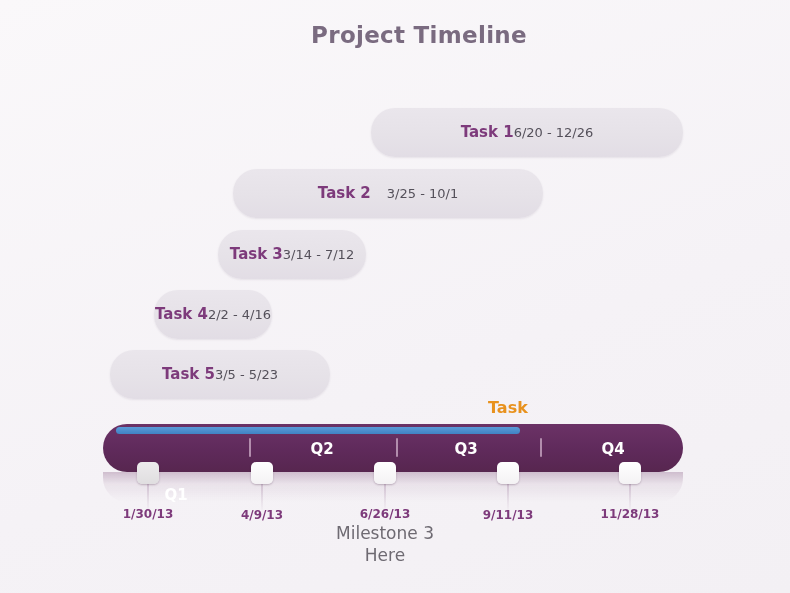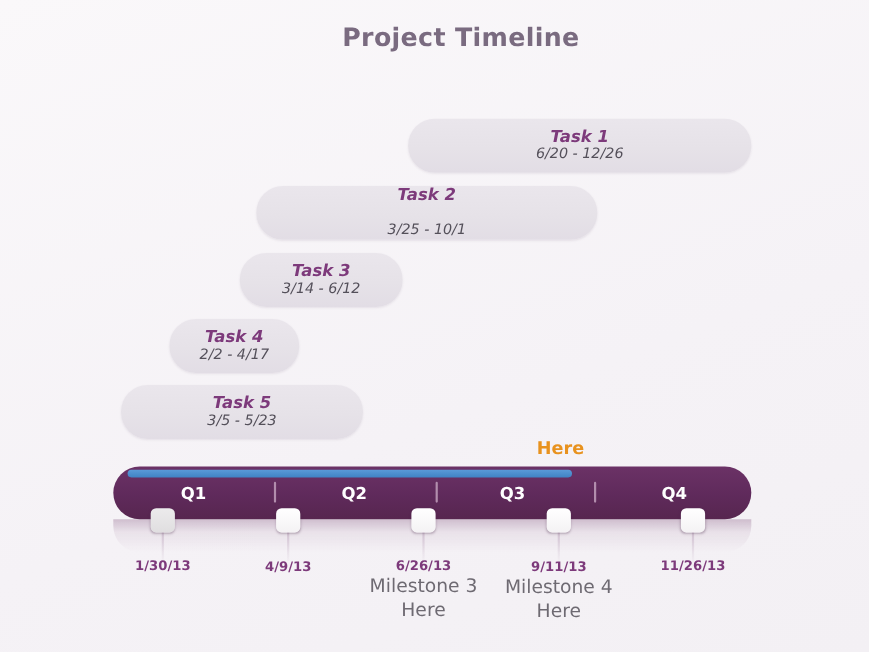--- a/index.html
+++ b/index.html
@@ -38,25 +38,23 @@
   }
 
   
   .task {
     position: absolute;
     height: 49px;
     border-radius: 24px;
     background: linear-gradient(180deg, #eae6ec 0%, #e6e2e8 55%, #e2dde5 100%);
     box-shadow: 0 1px 2px rgba(90,70,95,0.10);
     display: flex;
-    flex-direction: column;
     align-items: center;
     justify-content: center;
     box-sizing: border-box;
-    font-style: italic;
   }
   .task-name {
     font-size: 15px;
     font-weight: bold;
     color: #7d3a7b;
     line-height: 17px;
   }
   .task-dates {
     font-size: 13px;
     color: #54505a;
@@ -172,46 +170,46 @@
       <div class="task" style="left: 371px; top: 108px; width: 312px;">
         <div class="task-name">Task 1</div>
         <div class="task-dates">6/20 - 12/26</div>
       </div>
       <div class="task" style="left: 233px; top: 169px; width: 310px; gap: 16px;">
         <div class="task-name">Task 2</div>
         <div class="task-dates">3/25 - 10/1</div>
       </div>
       <div class="task" style="left: 218px; top: 230px; width: 148px;">
         <div class="task-name">Task 3</div>
-        <div class="task-dates">3/14 - 6/12</div>
+        <div class="task-dates">3/14 - 7/12</div>
       </div>
       <div class="task" style="left: 154px; top: 290px; width: 118px;">
         <div class="task-name">Task 4</div>
-        <div class="task-dates">2/2 - 4/17</div>
+        <div class="task-dates">2/2 - 4/16</div>
       </div>
       <div class="task" style="left: 110px; top: 350px; width: 220px;">
         <div class="task-name">Task 5</div>
         <div class="task-dates">3/5 - 5/23</div>
       </div>
     </div>
 
-  <div class="today-label" id="today-label" style="left: 488px; top: 398px;">Here</div>
+  <div class="today-label" id="today-label" style="left: 488px; top: 398px;">Task</div>
 
   <div class="qbar-reflection"></div>
 
   <div class="qbar-wrap">
     <div class="qbar"></div>
     <div class="qbar-progress" id="qbar-progress" style="width: 404px;"></div>
     <div id="qticks-layer">
         <div class="qtick" style="left: 146px;"></div>
         <div class="qtick" style="left: 293px;"></div>
         <div class="qtick" style="left: 437px;"></div>
       </div>
     <div id="qlabels-layer">
-        <div class="qlabel" style="left: 73px;">Q1</div>
+        <div class="qlabel" style="left: 73px; margin-top: 46px;">Q1</div>
         <div class="qlabel" style="left: 219px;">Q2</div>
         <div class="qlabel" style="left: 363px;">Q3</div>
         <div class="qlabel" style="left: 510px;">Q4</div>
       </div>
   </div>
 
   <div id="milestones-layer">
       <div class="ms-connector" style="left: 148px; top: 472px; height: 38px;"></div>
       <div class="ms-marker dim" style="left: 148px; top: 462px;"></div>
       <div class="ms-text" style="left: 148px; top: 507px; width: 118px;">
@@ -225,22 +223,21 @@
       <div class="ms-connector" style="left: 385px; top: 472px; height: 38px;"></div>
       <div class="ms-marker" style="left: 385px; top: 462px;"></div>
       <div class="ms-text" style="left: 385px; top: 507px; width: 118px;">
         <div class="ms-date">6/26/13</div>
         <div class="ms-label">Milestone 3 Here</div>
       </div>
       <div class="ms-connector" style="left: 508px; top: 472px; height: 38px;"></div>
       <div class="ms-marker" style="left: 508px; top: 462px;"></div>
       <div class="ms-text" style="left: 508px; top: 508px; width: 118px;">
         <div class="ms-date">9/11/13</div>
-        <div class="ms-label">Milestone 4 Here</div>
       </div>
       <div class="ms-connector" style="left: 630px; top: 472px; height: 38px;"></div>
       <div class="ms-marker" style="left: 630px; top: 462px;"></div>
       <div class="ms-text" style="left: 630px; top: 507px; width: 118px;">
-        <div class="ms-date">11/26/13</div>
+        <div class="ms-date">11/28/13</div>
       </div>
     </div>
 
 </div>
 
 </body></html>

